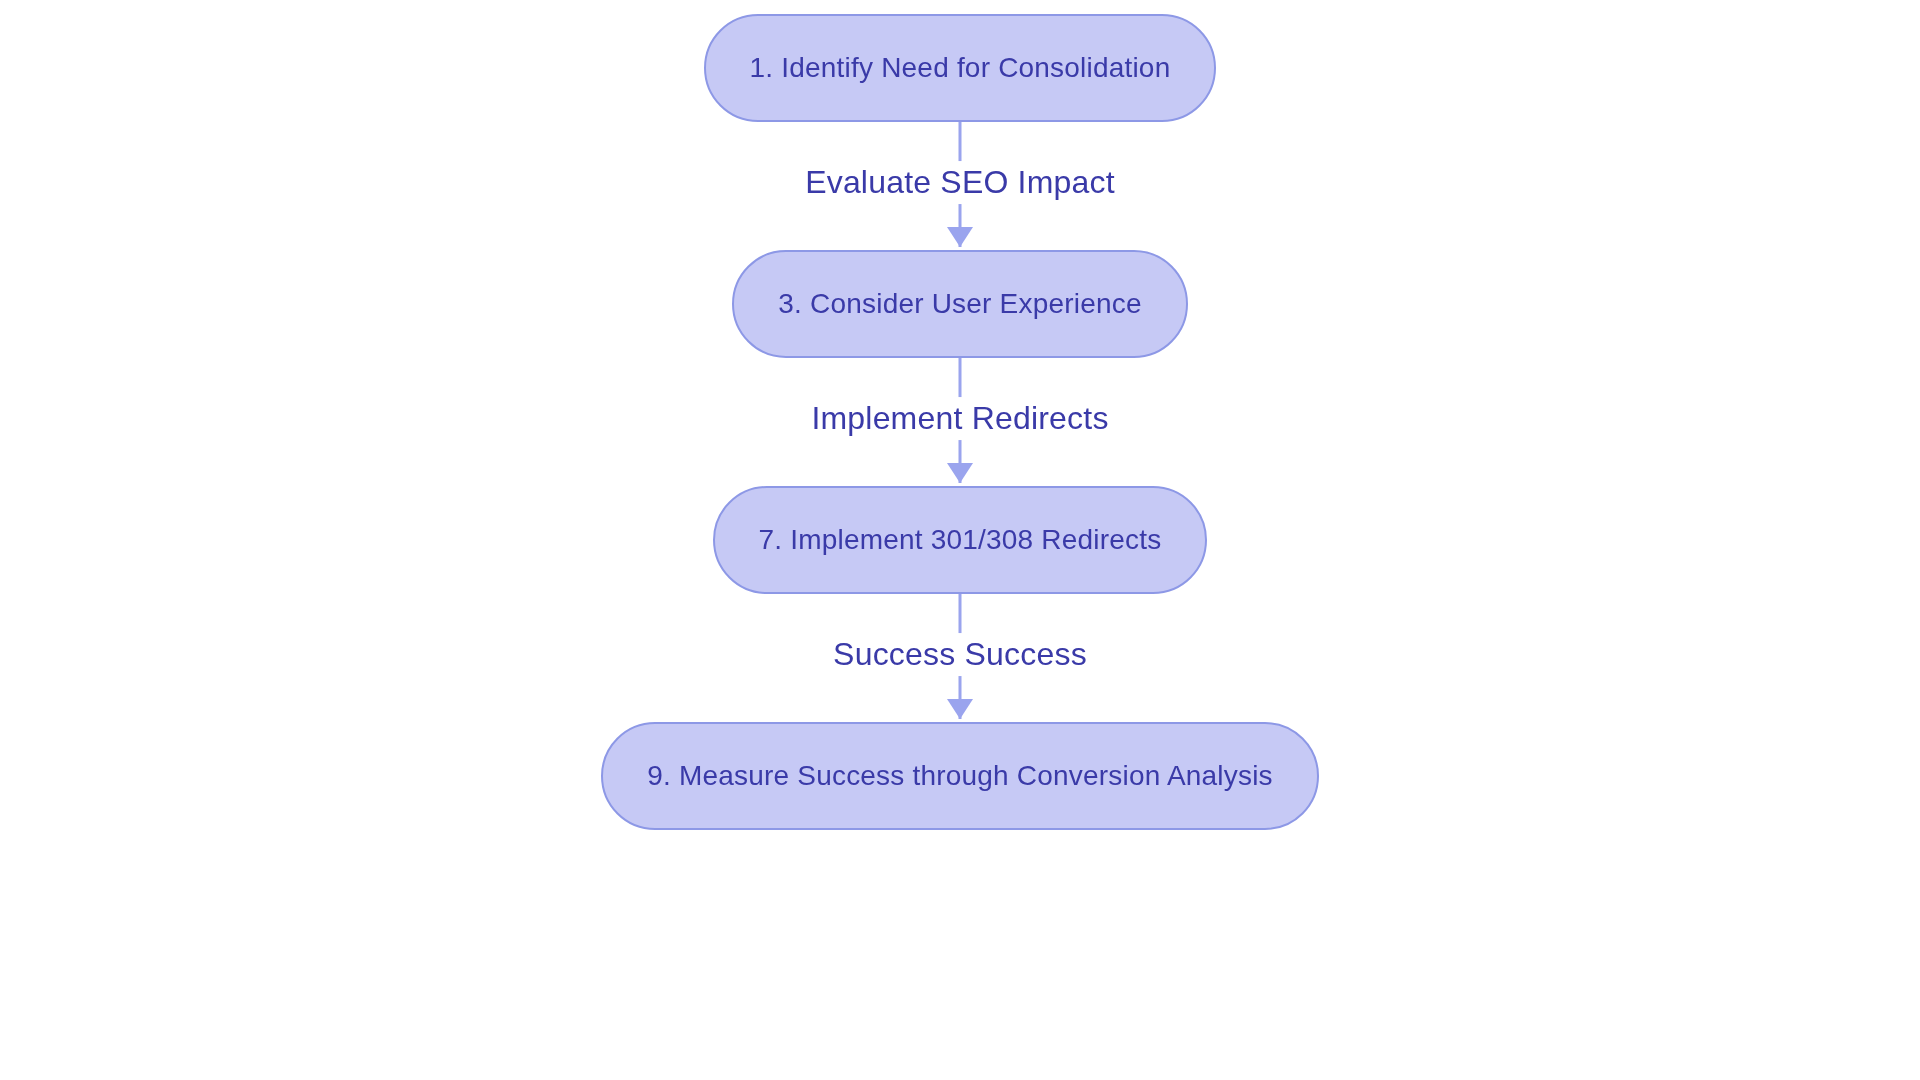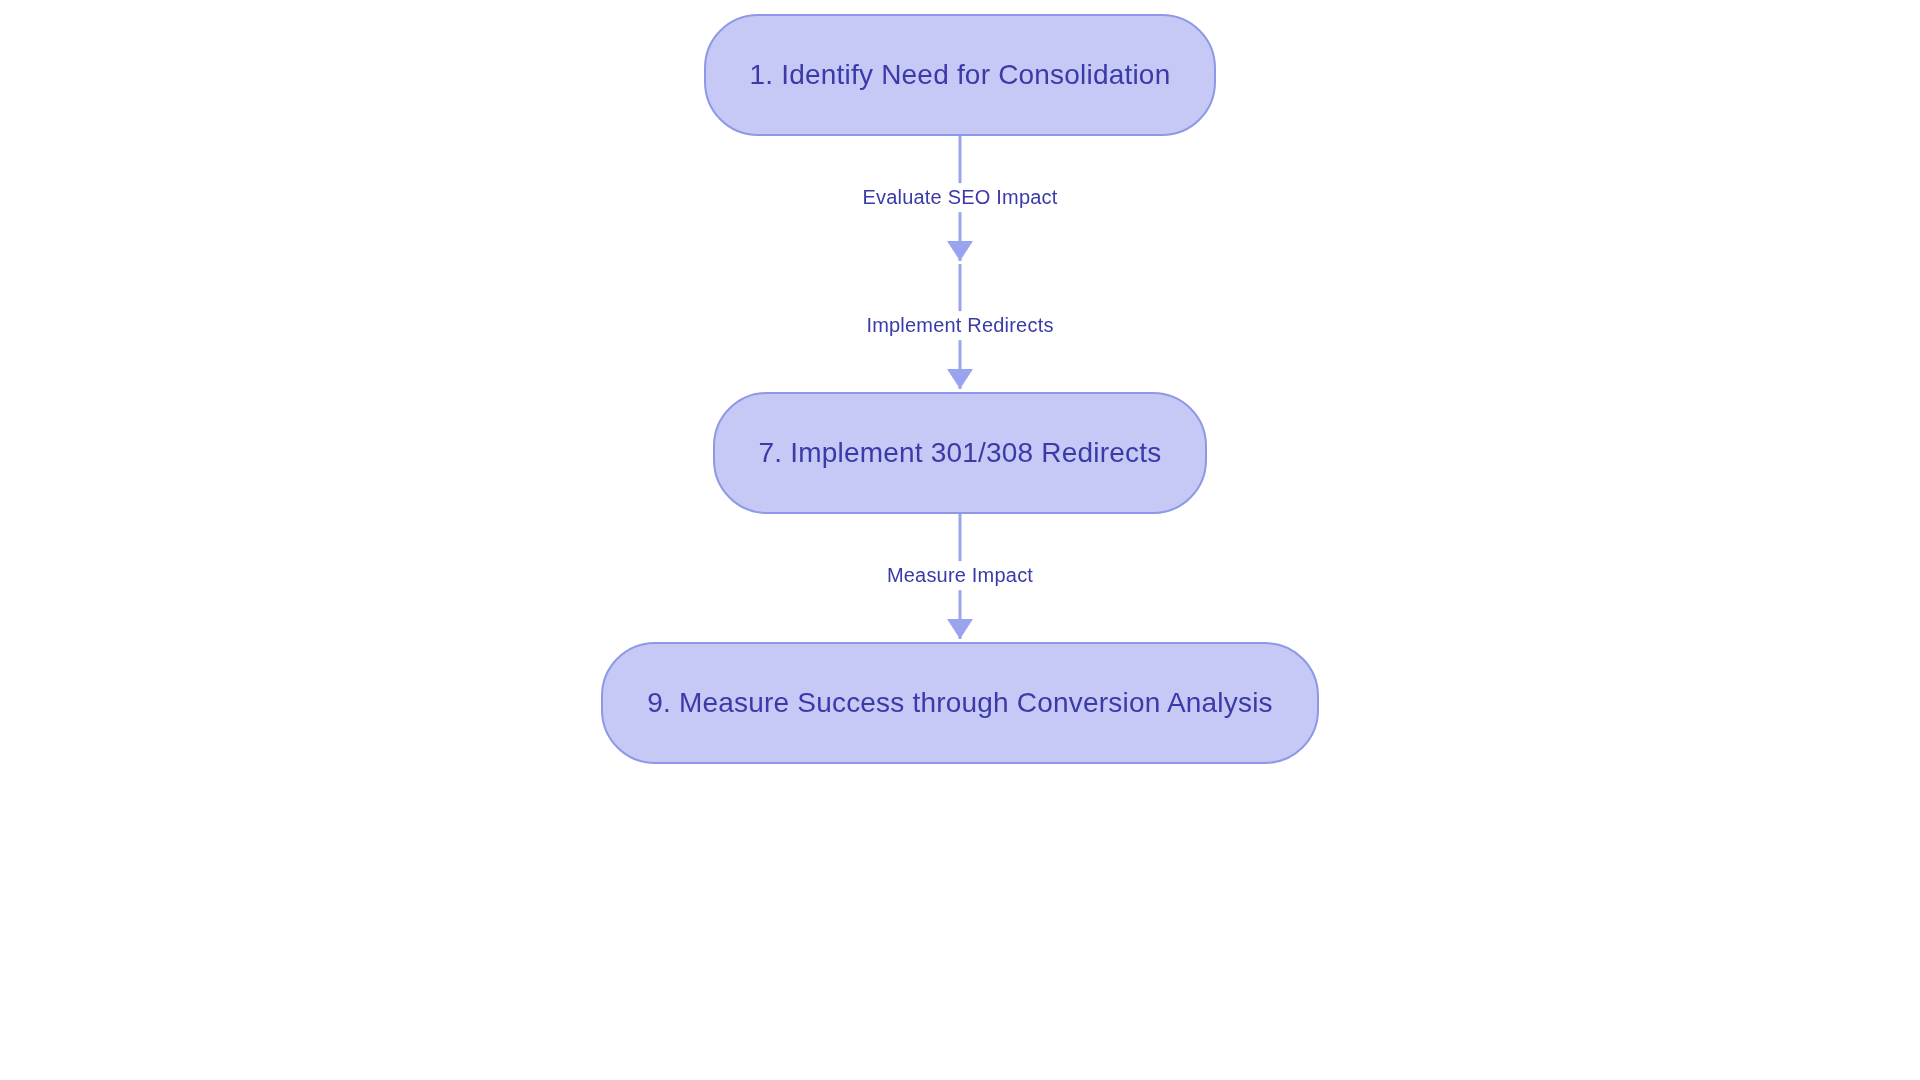--- a/index.html
+++ b/index.html
@@ -20,21 +20,21 @@
   }
   .canvas {
     width: 1920px;
     height: 1080px;
     padding-top: 14px;
     display: flex;
     flex-direction: column;
     align-items: center;
   }
   .node {
-    height: 122px;
+    height: 108px;
     min-width: 420px;
     padding: 0 44px;
     background: var(--node-fill);
     border: 2px solid var(--node-border);
     border-radius: 54px;
     display: flex;
     align-items: center;
     justify-content: center;
     flex: 0 0 auto;
   }
@@ -71,21 +71,21 @@
     border-top: 20px solid var(--arrow);
   }
   .edge-label {
     position: absolute;
     left: 50%;
     top: 50%;
     transform: translate(-50%, -58%);
     background: var(--background);
     padding: 3px 12px;
     color: var(--edge-text);
-    font-size: 20px;
+    font-size: 32px;
     white-space: nowrap;
     letter-spacing: 0.2px;
   }
 </style>
 </head>
 <body>
 
 <div class="canvas">
 
   <div class="node">
@@ -93,34 +93,37 @@
   </div>
 
   <div class="edge">
     <div class="edge-line"></div>
     <div class="edge-arrowhead"></div>
     <div class="edge-label">Evaluate SEO Impact</div>
   </div>
 
 
 
+  <div class="node">
+    <span class="node-label">3. Consider User Experience</span>
+  </div>
 
   <div class="edge">
     <div class="edge-line"></div>
     <div class="edge-arrowhead"></div>
     <div class="edge-label">Implement Redirects</div>
   </div>
 
   <div class="node">
     <span class="node-label">7. Implement 301/308 Redirects</span>
   </div>
 
   <div class="edge">
     <div class="edge-line"></div>
     <div class="edge-arrowhead"></div>
-    <div class="edge-label">Measure Impact</div>
+    <div class="edge-label">Success Success</div>
   </div>
 
   <div class="node">
     <span class="node-label">9. Measure Success through Conversion Analysis</span>
   </div>
 
 </div>
 
 </body></html>

